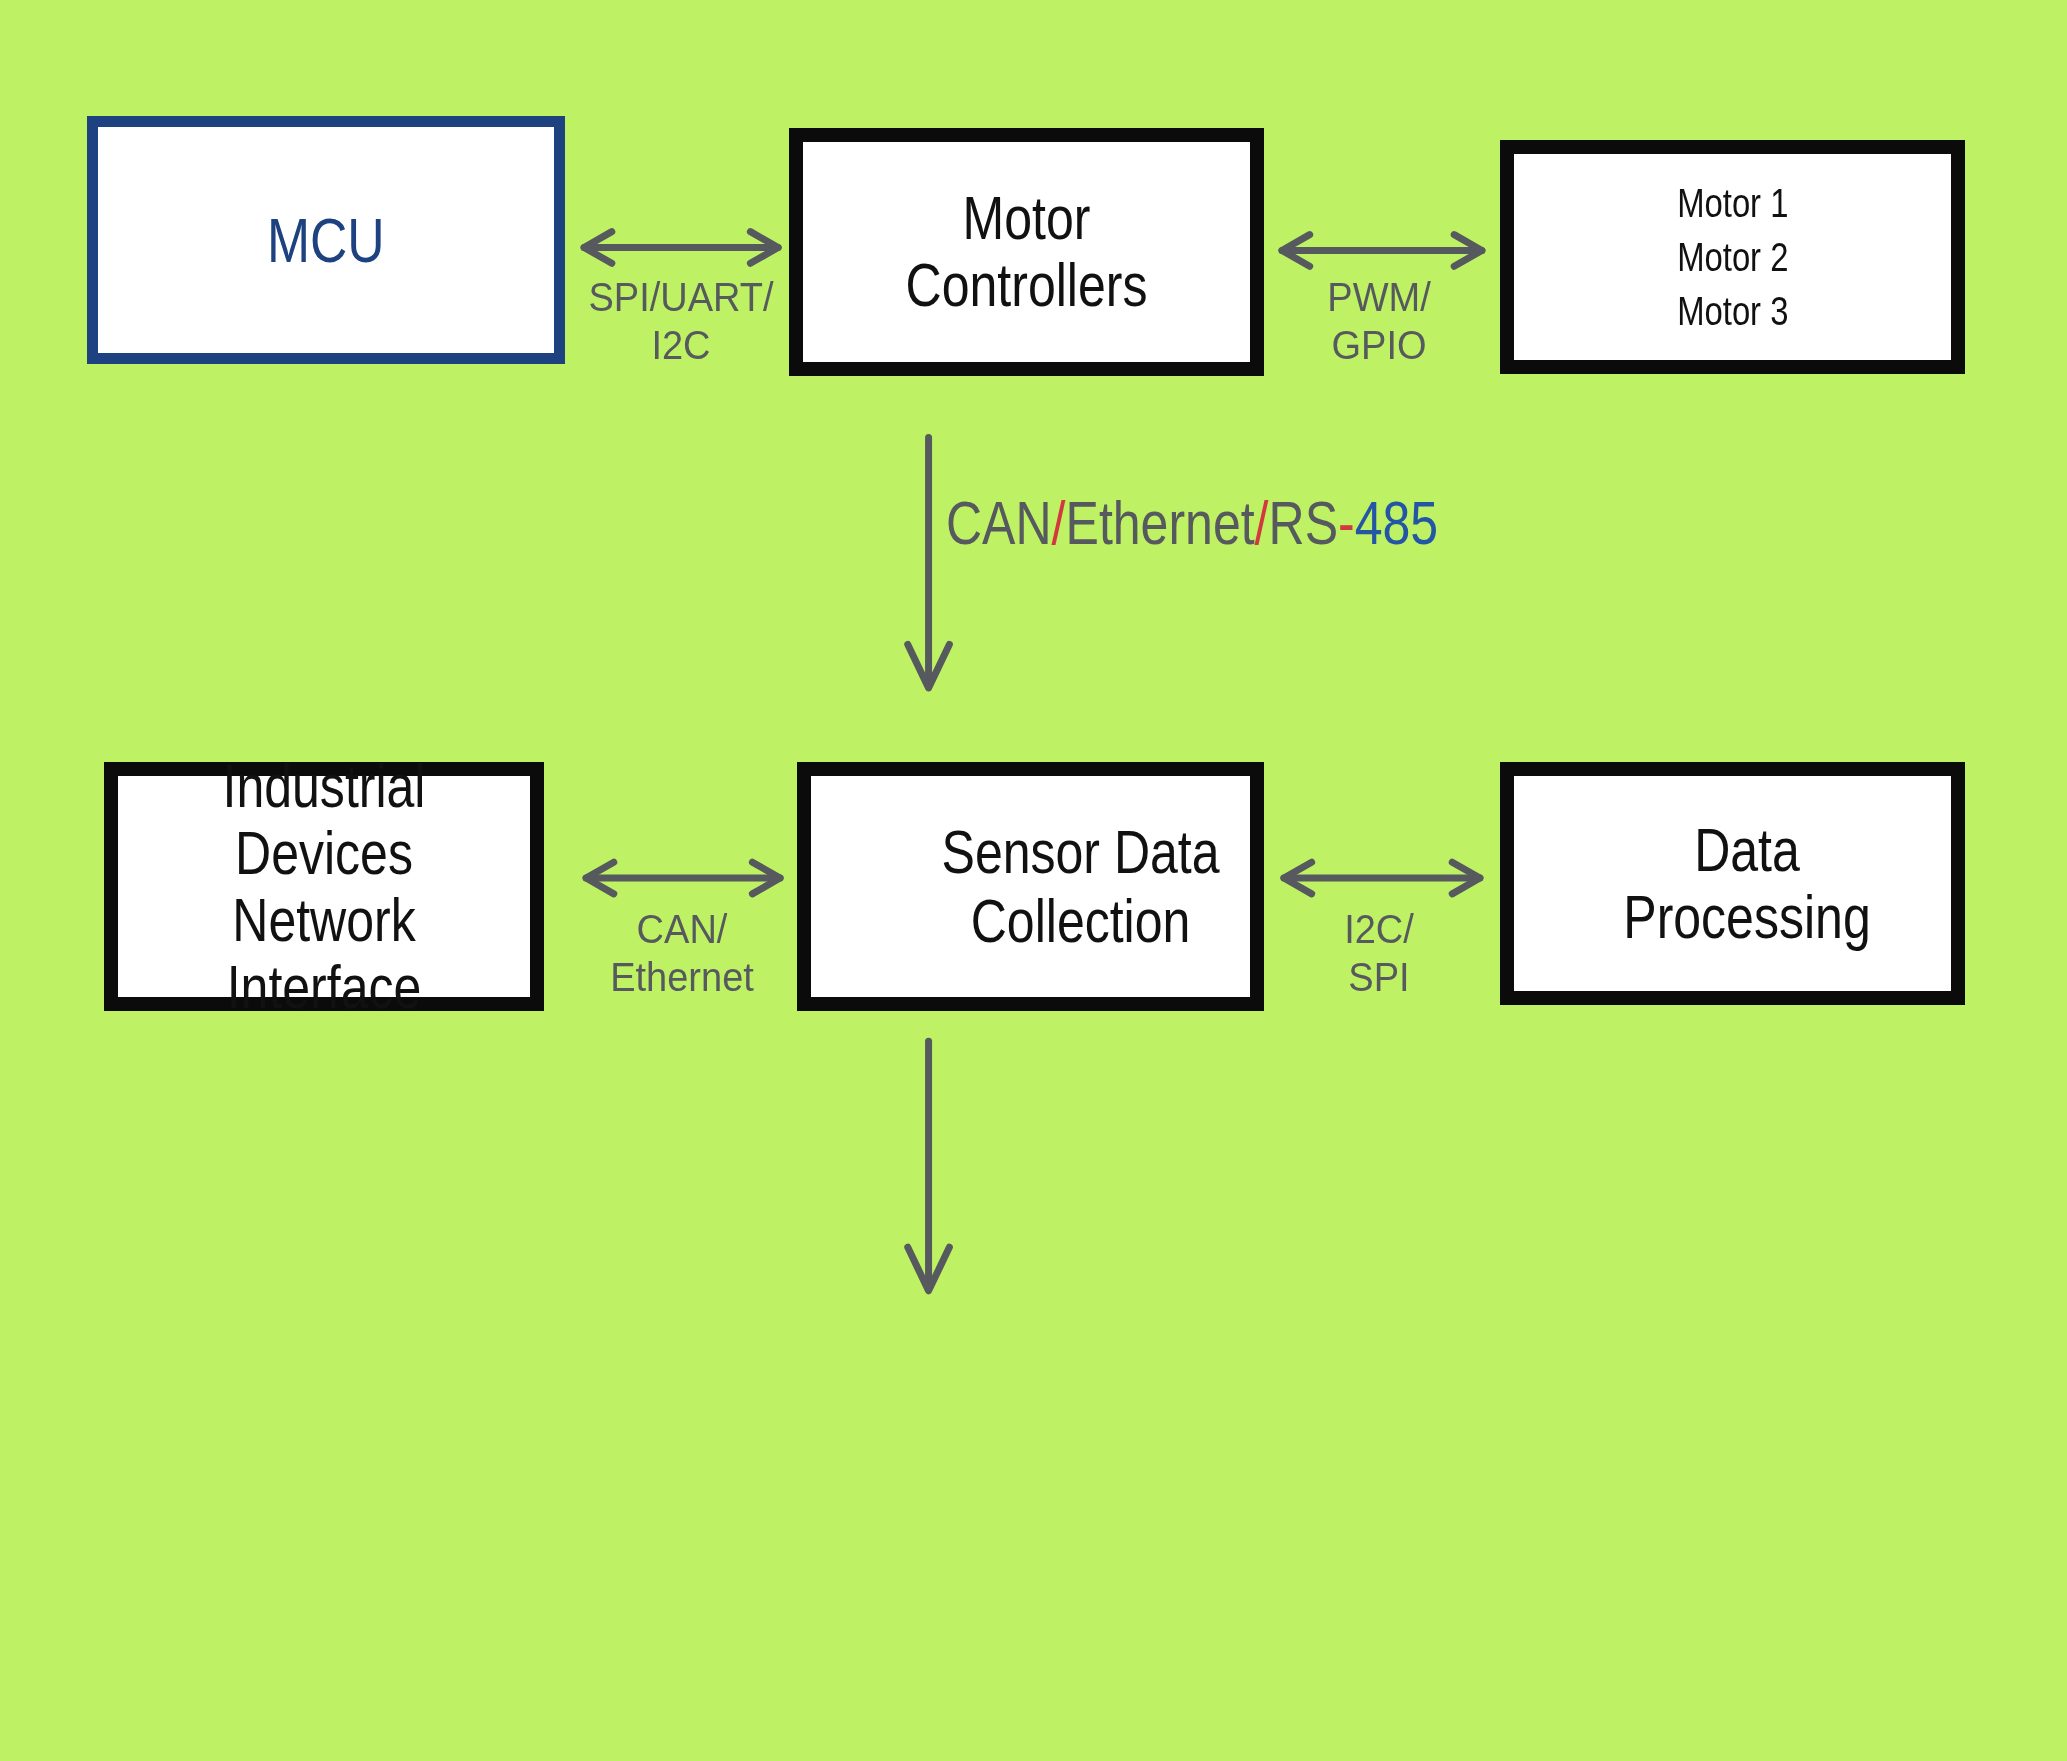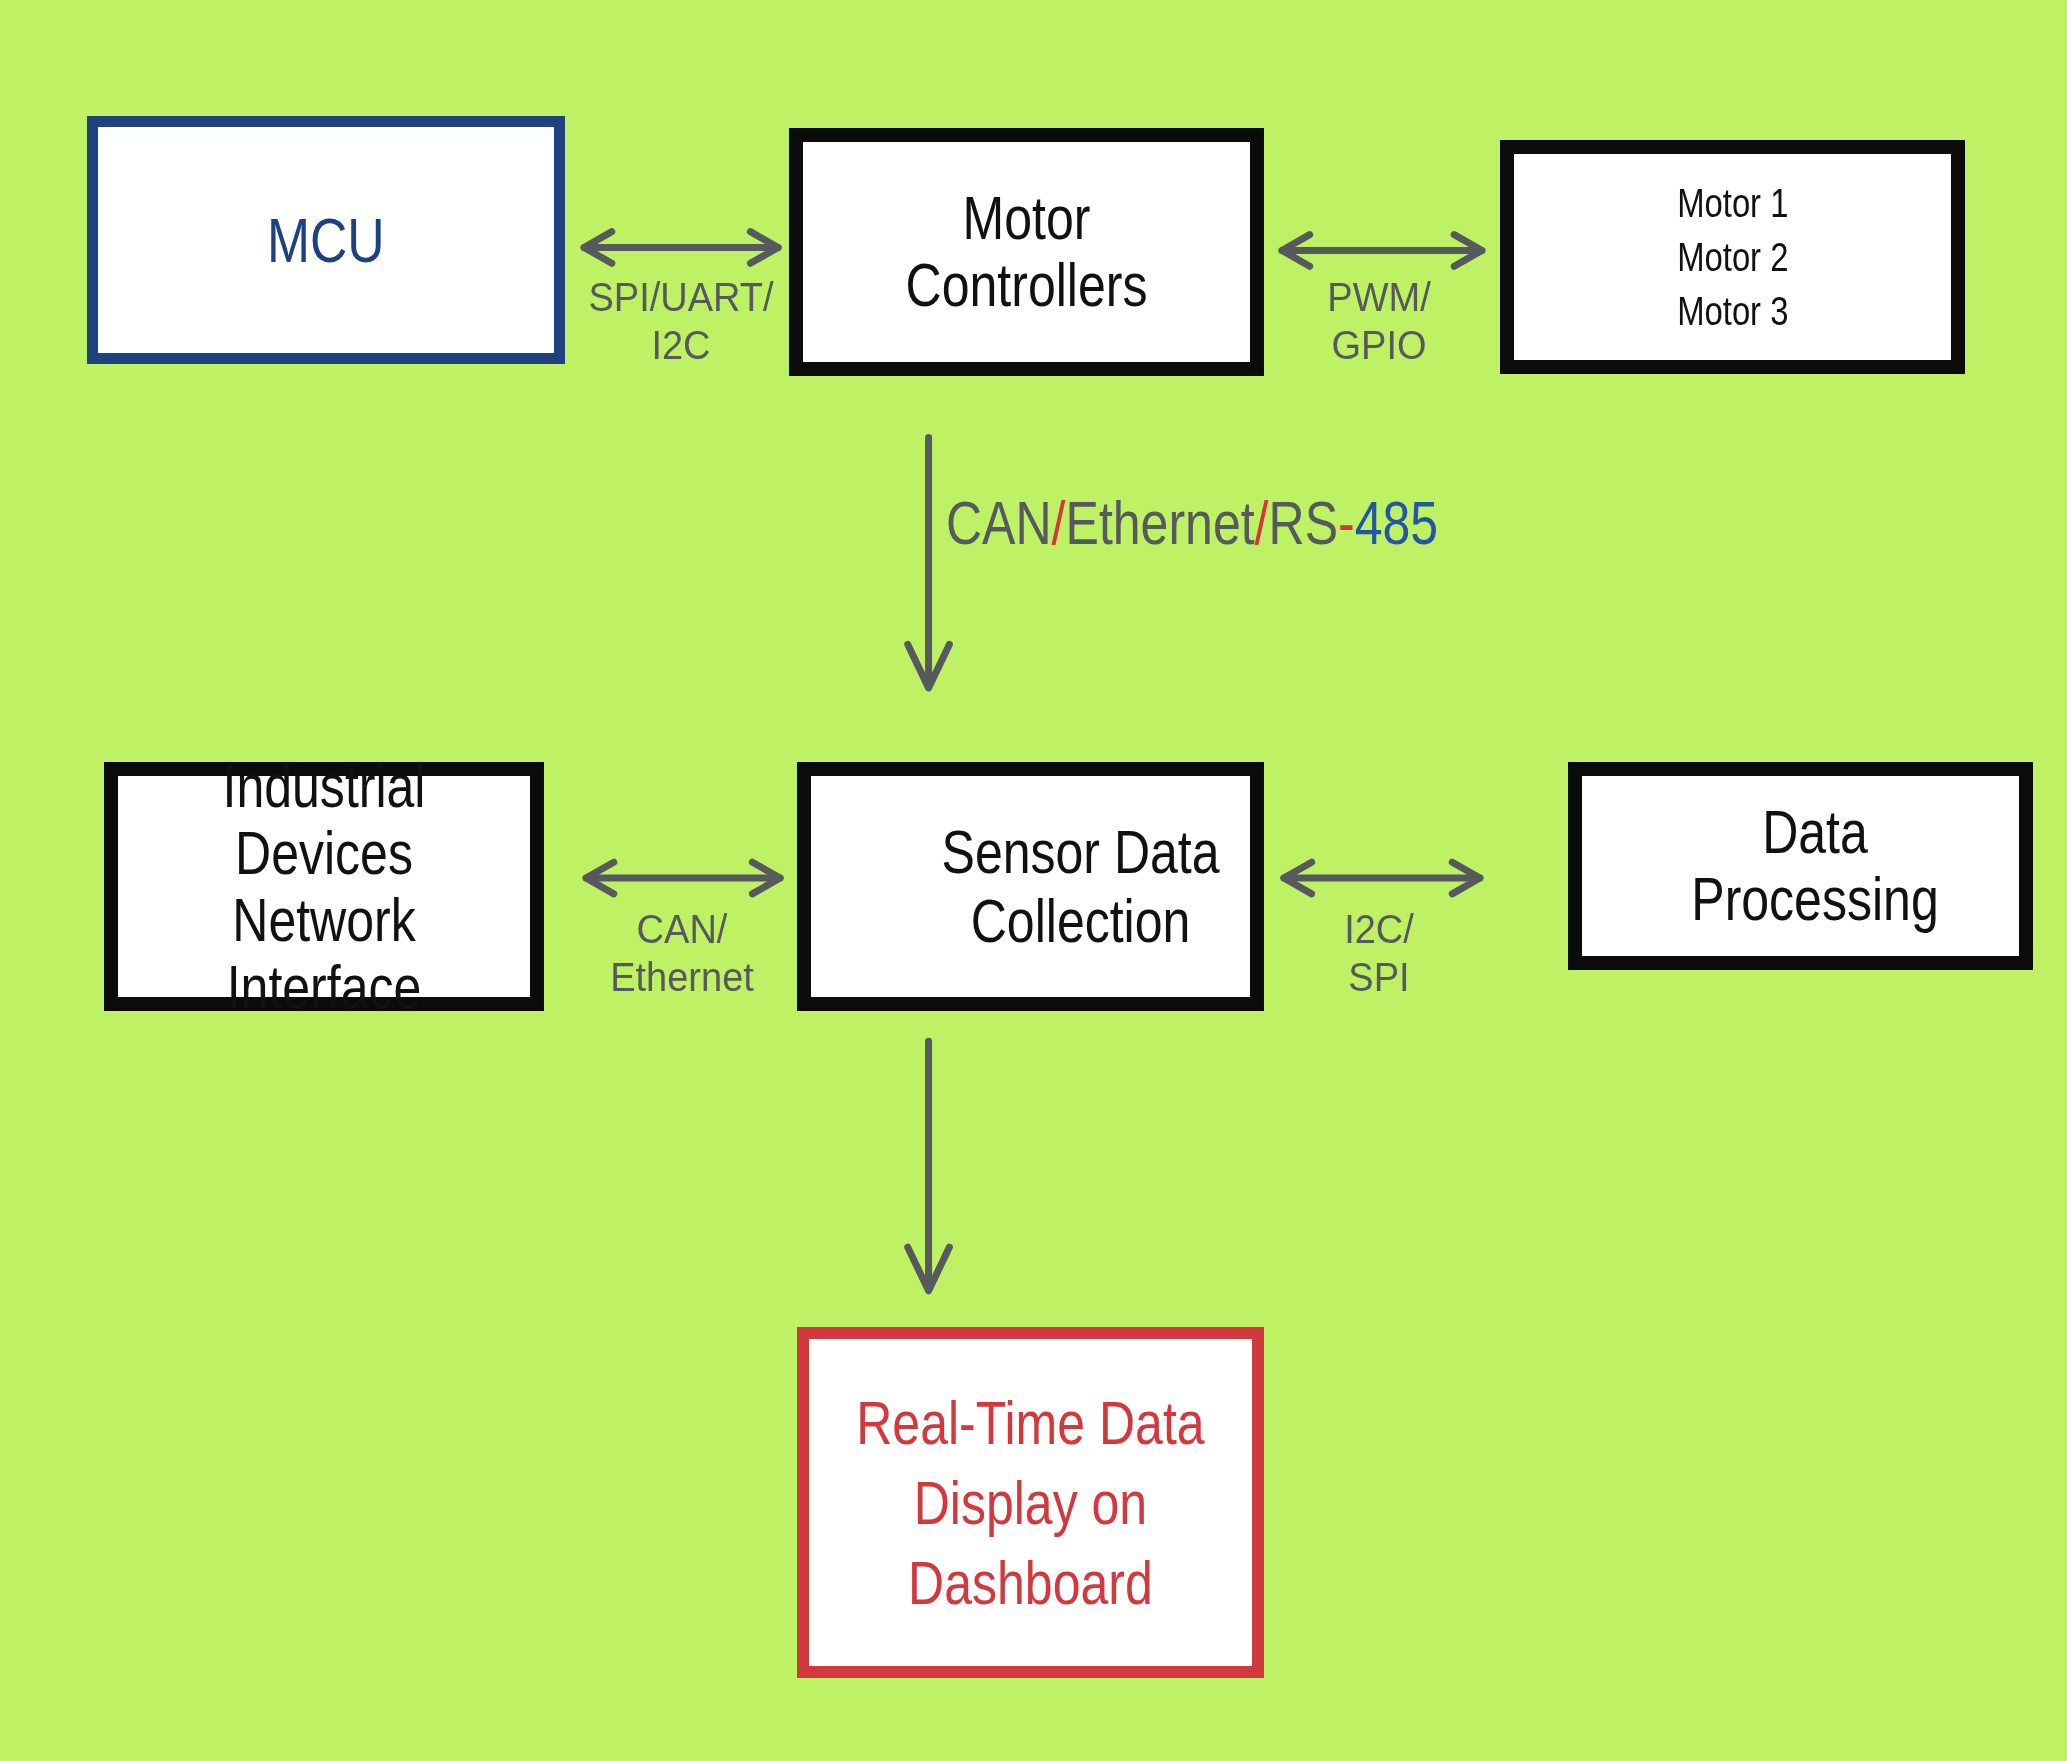--- a/index.html
+++ b/index.html
@@ -125,29 +125,24 @@
   <div class="box box-black" style="left:104px; top:762px; width:440px; height:249px;">
     <span class="node-label">Industrial Devices
 Network Interface</span>
   </div>
 
   <div class="box box-black" style="left:797px; top:762px; width:467px; height:249px;justify-content:flex-end;">
     <span class="node-label sensor-label">Sensor Data
 Collection</span>
   </div>
 
-  <div class="box box-black" style="left:1568px; top:762px; width:465px; height:208px;padding-left:29px;">
+  <div class="box box-black" style="left:1500px; top:762px; width:465px; height:243px;padding-left:29px;">
     <span class="node-label">Data Processing</span>
   </div>
 
-  <div class="box box-red" style="left:797px; top:1327px; width:467px; height:351px;">
-    <span class="node-label dashboard-label">Real-Time Data
-Display on
-Dashboard</span>
-  </div>
 
   <div class="conn-label" style="left:681px; top:273px;">SPI/UART/
 I2C</div>
 
   <div class="conn-label" style="left:1379px; top:273px;">PWM/
 GPIO</div>
 
   <div class="conn-label" style="left:682px; top:905px;">CAN/
 Ethernet</div>
 

